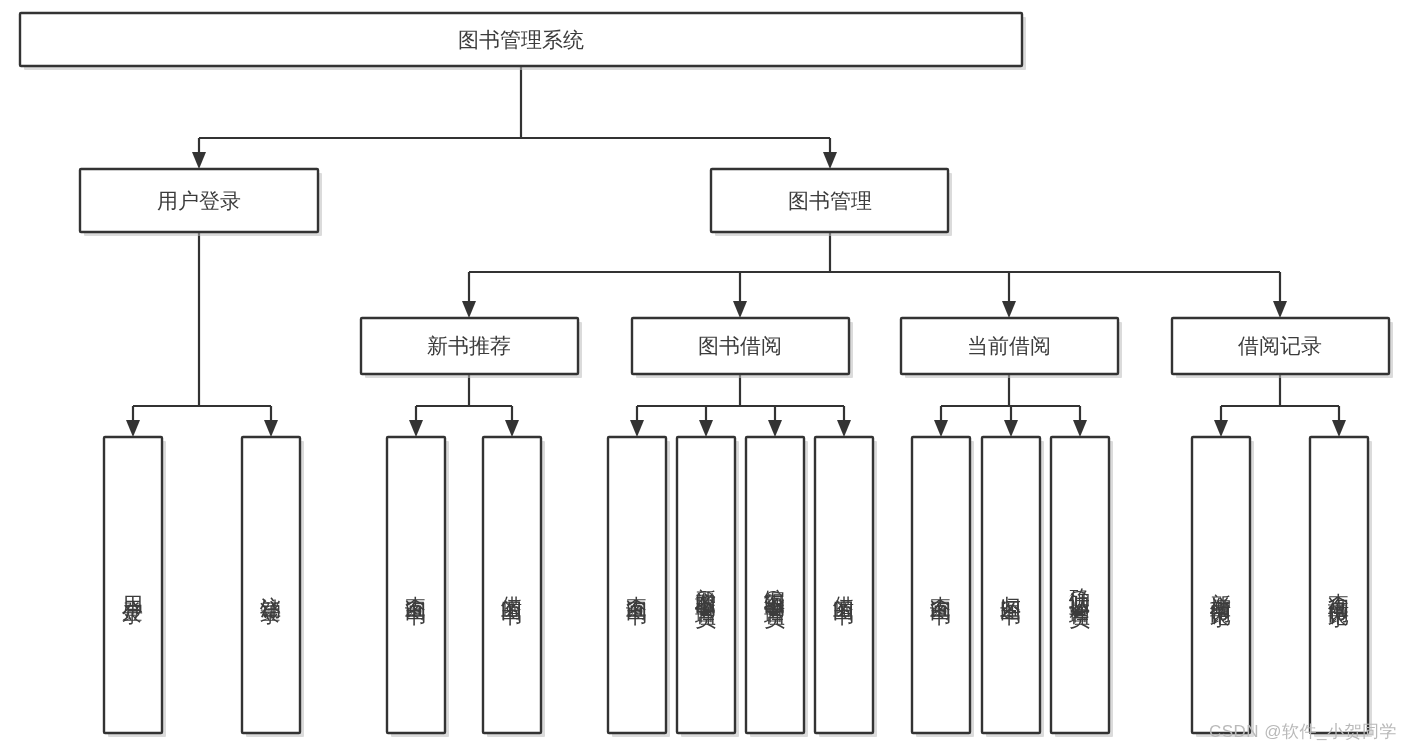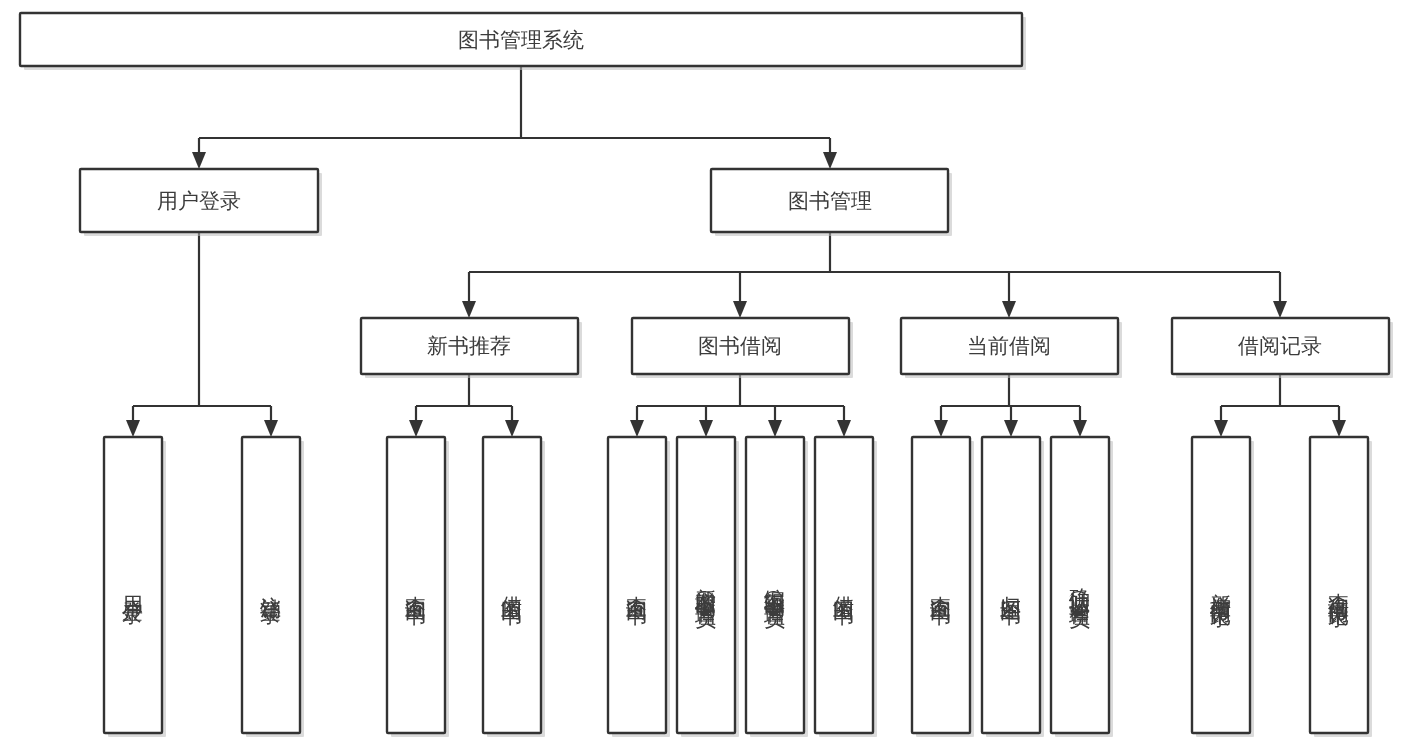--- a/index.html
+++ b/index.html
@@ -230,14 +230,15 @@
     </g>
 
     <g>
       <rect class="node-shadow" x="1314" y="441" width="58" height="296" rx="1"></rect>
       <rect class="node-rect" x="1310" y="437" width="58" height="296" rx="1"></rect>
       <text class="node-label-v" x="1339" y="585">查询借阅记录</text>
     </g>
 
   </svg>
 
+  <div class="watermark">CSDN @软件_小贺同学</div>
 
 </div>
 
 </body></html>

